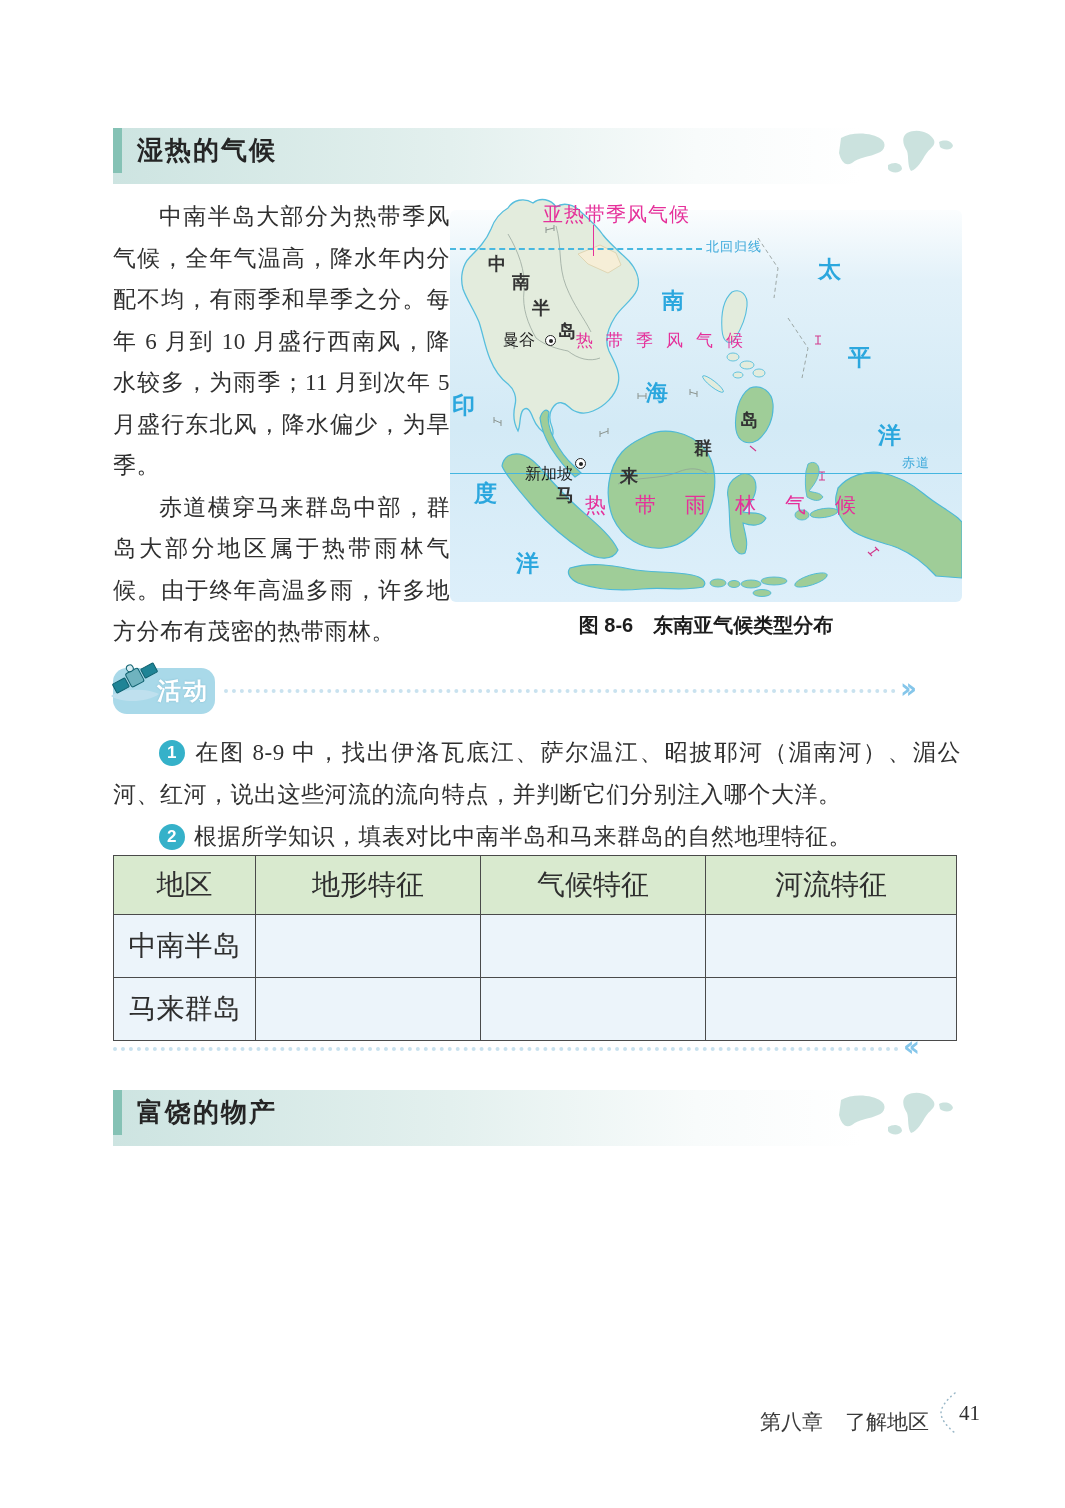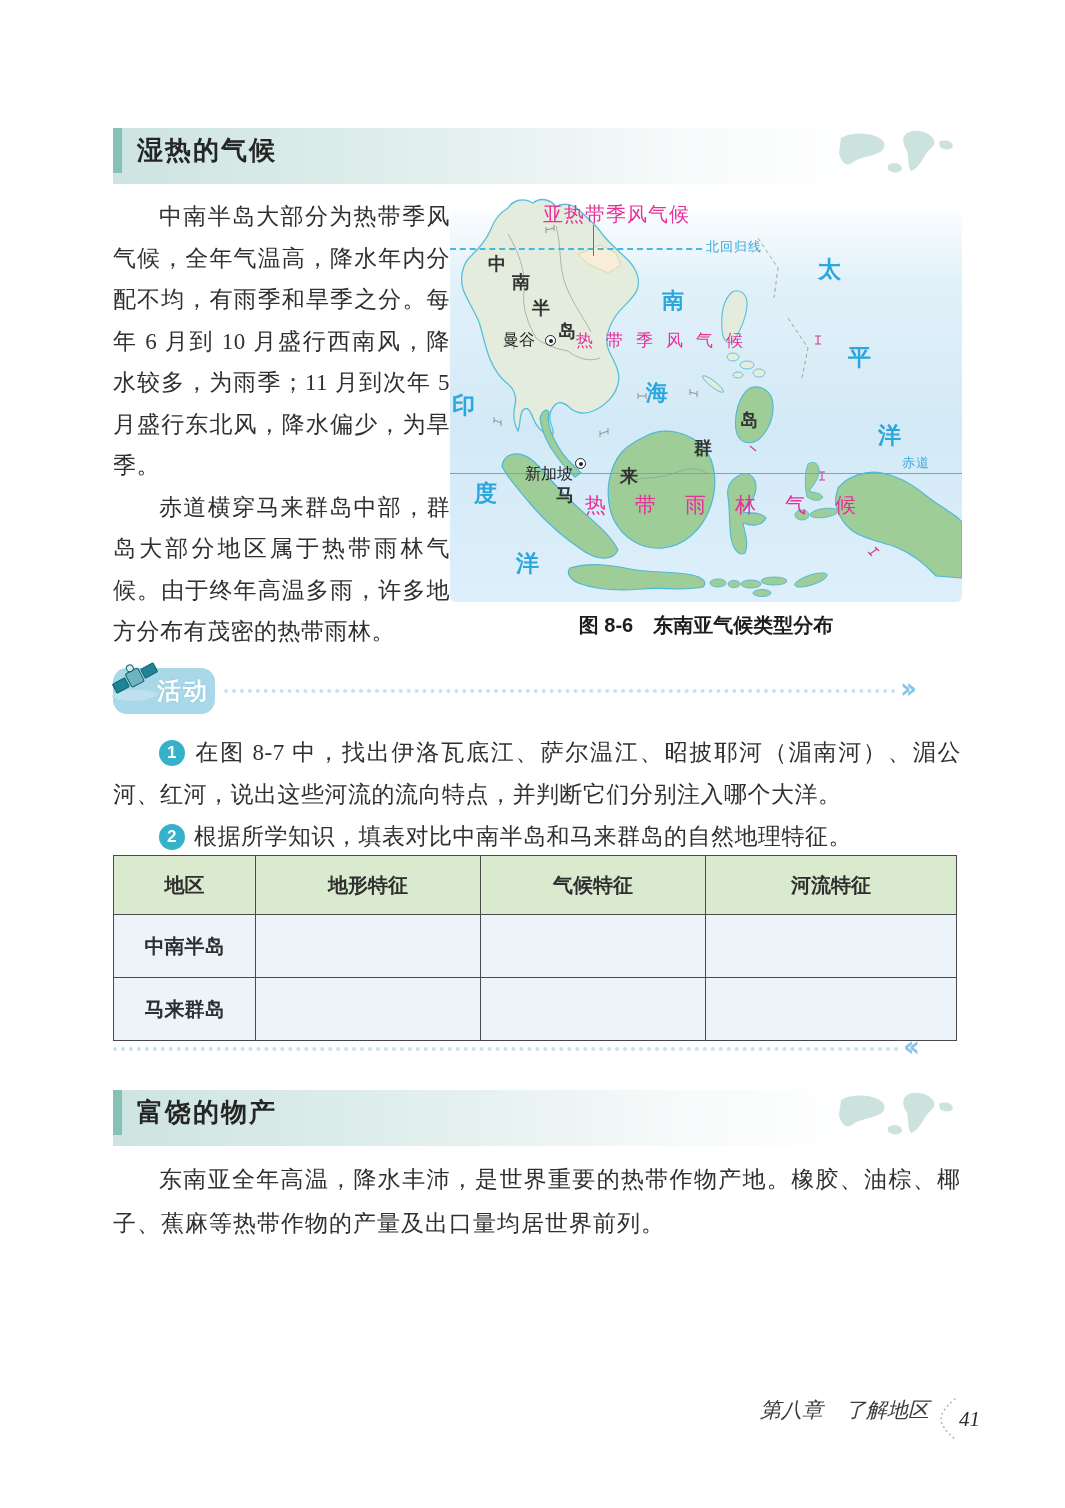--- a/index.html
+++ b/index.html
@@ -46,34 +46,34 @@
   .dotsLine{position:absolute;border-top:4px dotted #c9e2ef;}
   .chev{position:absolute;font-family:"DejaVu Sans",sans-serif;font-weight:bold;color:#85c6ea;font-size:28px;letter-spacing:-6px;}
   .actItem{position:absolute;left:113px;width:848px;font-size:23px;line-height:42px;letter-spacing:.5px;
     text-align:justify;text-justify:inter-ideograph;color:#303030;text-indent:2em;}
   .numCirc{display:inline-block;width:26px;height:26px;border-radius:50%;background:#35b1c9;color:#fff;
     font-family:"Liberation Sans","DejaVu Sans",sans-serif;font-size:17px;font-weight:bold;
     text-align:center;line-height:26px;text-indent:0;margin-right:9px;vertical-align:2px;}
 
   
   #cmpTable{position:absolute;left:113px;top:855px;border-collapse:collapse;table-layout:fixed;}
-  #cmpTable th,#cmpTable td{border:1.6px solid #4a4a4a;font-size:20px;font-weight:bold;
+  #cmpTable th,#cmpTable td{border:1.6px solid #4a4a4a;font-size:28px;font-weight:normal;
     text-align:center;vertical-align:middle;color:#2e2e2e;}
   #cmpTable thead th{height:56px;background:#d9eacf;}
   #cmpTable tbody th,#cmpTable tbody td{height:60px;background:#ecf4fa;}
 
   
   #prodText{position:absolute;left:113px;top:1158px;width:848px;
     font-size:23px;line-height:44px;letter-spacing:1px;
     text-align:justify;text-justify:inter-ideograph;color:#303030;}
   #prodText p{margin:0;text-indent:2em;}
 
   
   #footer{position:absolute;left:560px;top:1396px;width:420px;height:40px;
-    display:flex;align-items:flex-start;justify-content:flex-end;font-size:21px;color:#3a3a3a;font-style:italic;}
+    display:flex;align-items:flex-end;justify-content:flex-end;font-size:21px;color:#3a3a3a;}
   #footer .sp{display:inline-block;width:22px;}
   #footer .pgwrap{display:inline-flex;align-items:center;margin-left:10px;}
   #footer .pg{font-size:21px;color:#2e2e2e;margin-left:2px;}
 </style>
 </head>
 <body>
 
 <div id="page">
 
   <div class="sec-header" style="top:128px;">
@@ -237,21 +237,21 @@
         <rect x="23" y="12" width="14" height="15" rx="2" fill="#6fb3bf" stroke="#0f616f" stroke-width="1"></rect>
         <circle cx="30" cy="9" r="3.4" fill="#d9eef3" stroke="#0f616f" stroke-width="1"></circle>
       </g>
     </svg>
     <span class="lab">活动</span>
   </div>
   <div class="dotsLine" style="left:224px;top:689px;width:672px;"></div>
   <span class="chev" style="left:900px;top:672px;">››</span>
 
   <div class="actItem" style="top:732px;">
-    <span class="numCirc">1</span><span>在图 8-7 中，找出伊洛瓦底江、萨尔温江、昭披耶河（湄南河）、湄公河、红河，说出这些河流的流向特点，并判断它们分别注入哪个大洋。</span>
+    <span class="numCirc">1</span><span>在图 8-9 中，找出伊洛瓦底江、萨尔温江、昭披耶河（湄南河）、湄公河、红河，说出这些河流的流向特点，并判断它们分别注入哪个大洋。</span>
   </div>
   <div class="actItem" style="top:816px;">
     <span class="numCirc">2</span><span>根据所学知识，填表对比中南半岛和马来群岛的自然地理特征。</span>
   </div>
 
   <table id="cmpTable">
     <colgroup>
         <col style="width:142px">
         <col style="width:225px">
         <col style="width:225px">
@@ -291,21 +291,20 @@
       <g fill="#c3ded9">
         <path d="M8,12 C20,5 40,7 48,13 C54,17 52,25 45,27 C37,31 26,31 19,37 C12,41 8,35 6,27 Z"></path>
         <path d="M74,7 C84,2 97,6 101,14 C103,20 97,22 93,28 C89,34 85,43 78,45 C74,39 76,31 74,25 C70,19 68,11 74,7 Z"></path>
         <path d="M55,39 C61,35 69,37 69,43 C67,48 57,47 55,43 Z"></path>
         <path d="M106,16 C112,13 119,15 120,20 C118,25 110,24 107,21 Z"></path>
       </g>
     </svg>
   </div>
 
   <div id="prodText">
-    <p>东南亚全年高温，降水丰沛，是世界重要的热带作物产地。橡胶、油棕、椰子、蕉麻等热带作物的产量及出口量均居世界前列。</p>
   </div>
 
   <div id="footer">
     <span>第八章</span>
     <span class="sp"></span>
     <span>了解地区</span>
     <span class="pgwrap">
       <svg width="18" height="46" viewBox="0 0 18 46">
         <path d="M16,3 C6,11 2,18 2,23 C2,28 6,35 16,43" fill="none" stroke="#9bb8c8" stroke-width="1.6" stroke-dasharray="0.6 4.2" stroke-linecap="round"></path>
       </svg>

